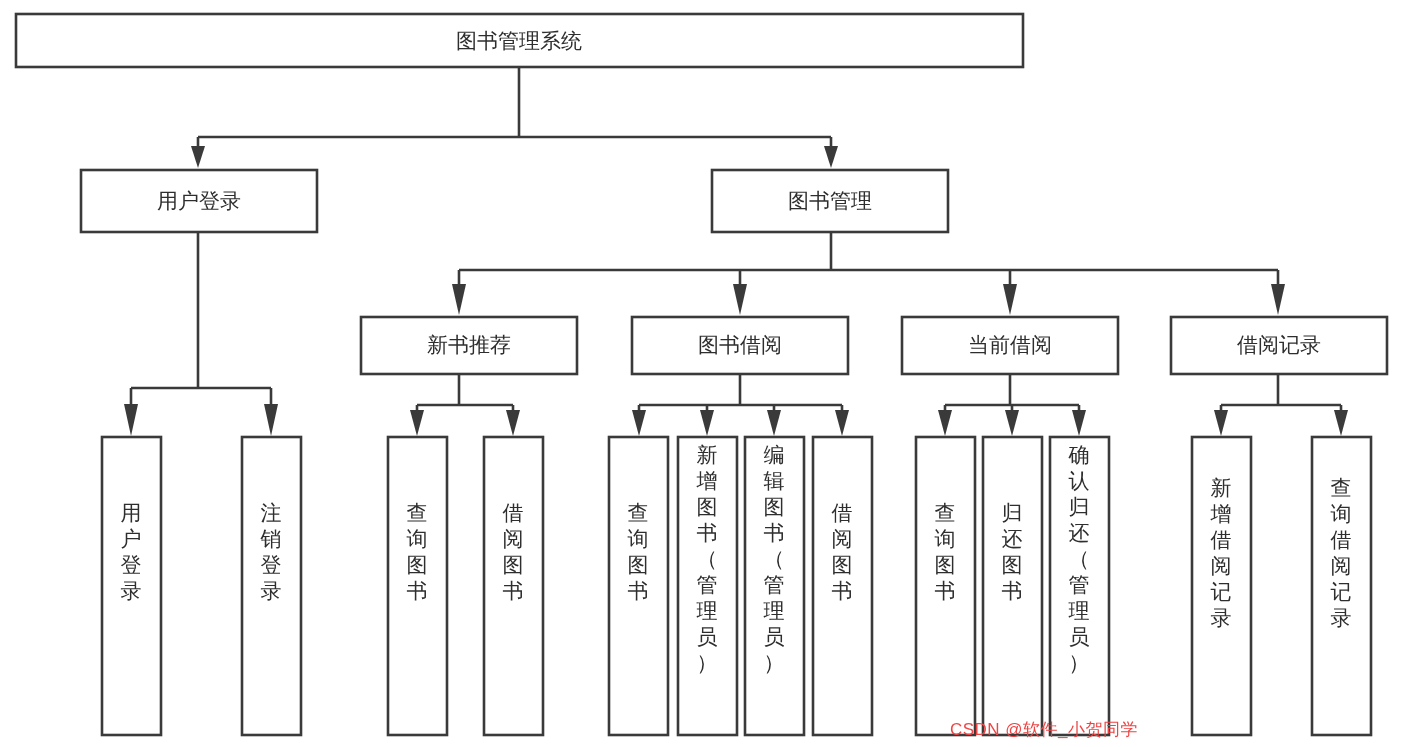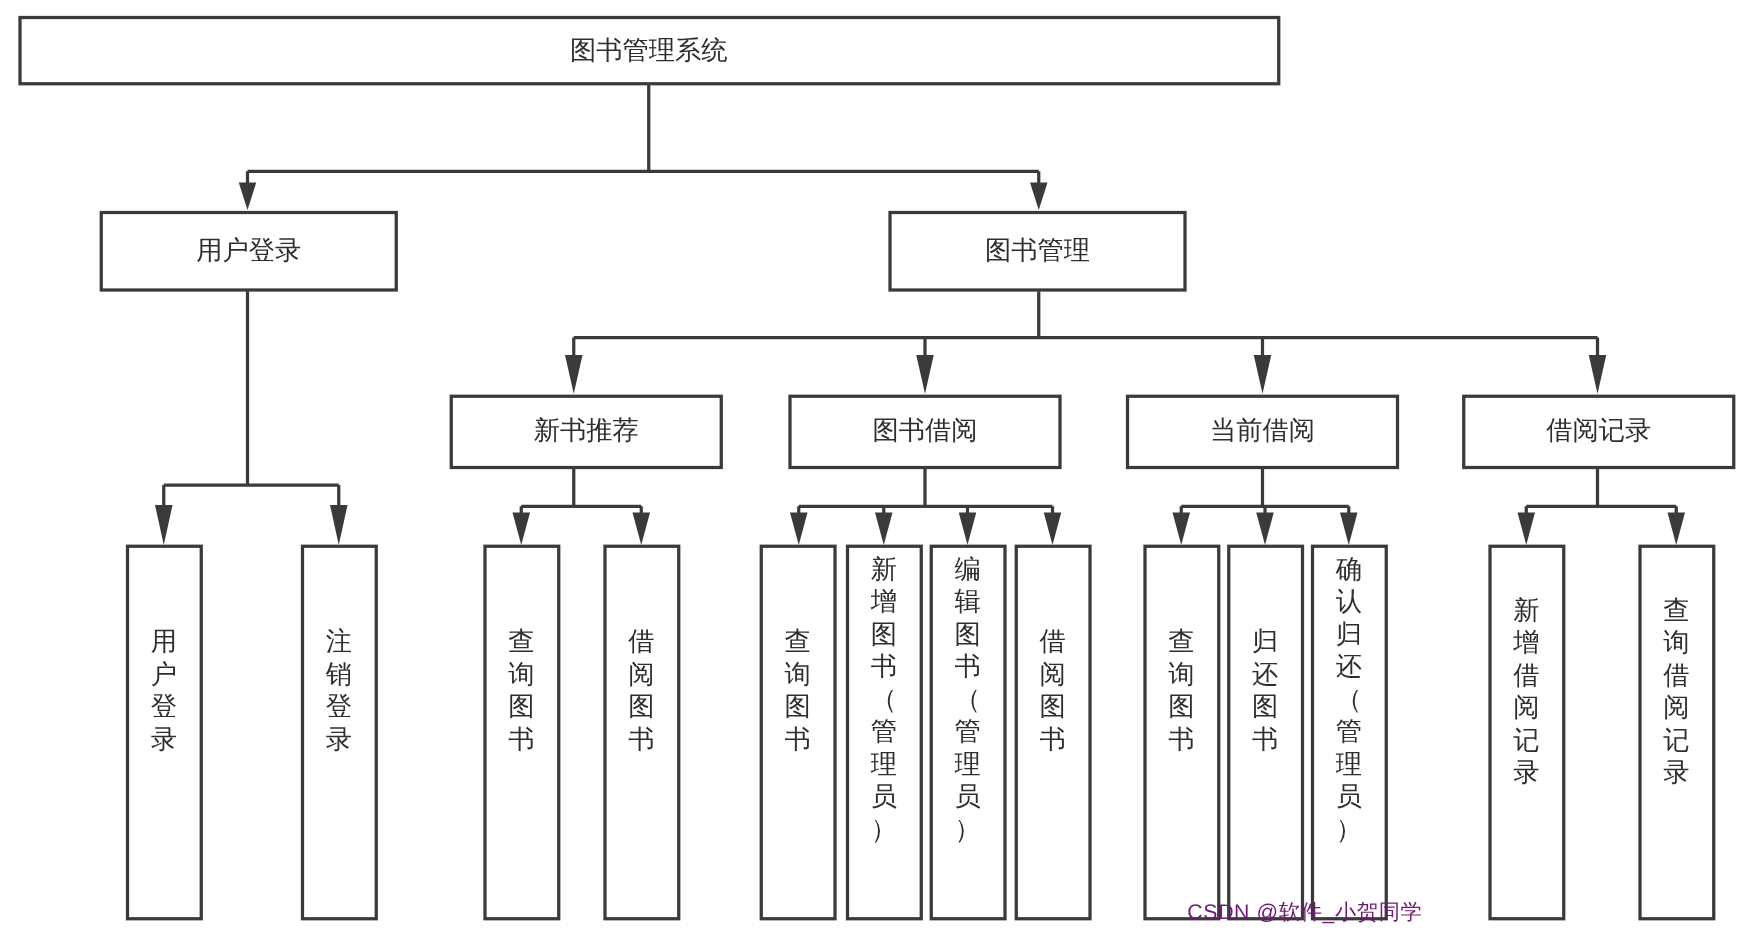--- a/index.html
+++ b/index.html
@@ -55,21 +55,21 @@
     font-size: 21px;
     fill: #2e2e2e;
     text-anchor: middle;
   }
   .watermark-text {
     position: absolute;
     right: 8px;
     bottom: 6px;
     font-family: "Liberation Sans", "DejaVu Sans", sans-serif;
     font-size: 17px;
-    color: #701a75;
+    color: #ef4444;
     white-space: nowrap;
     letter-spacing: 0.5px;
     user-select: none;
   }
 </style>
 </head>
 <body>
 
 <div id="diagram-root">
 

